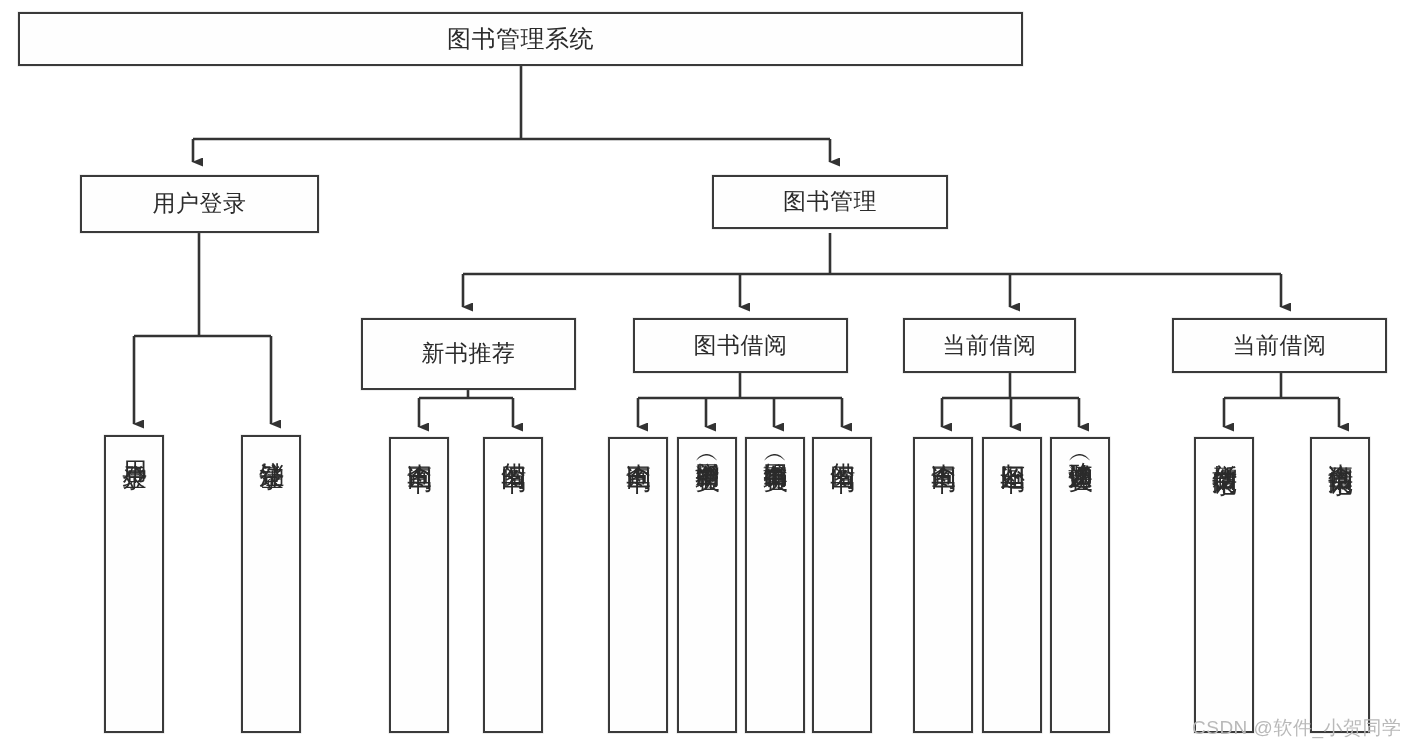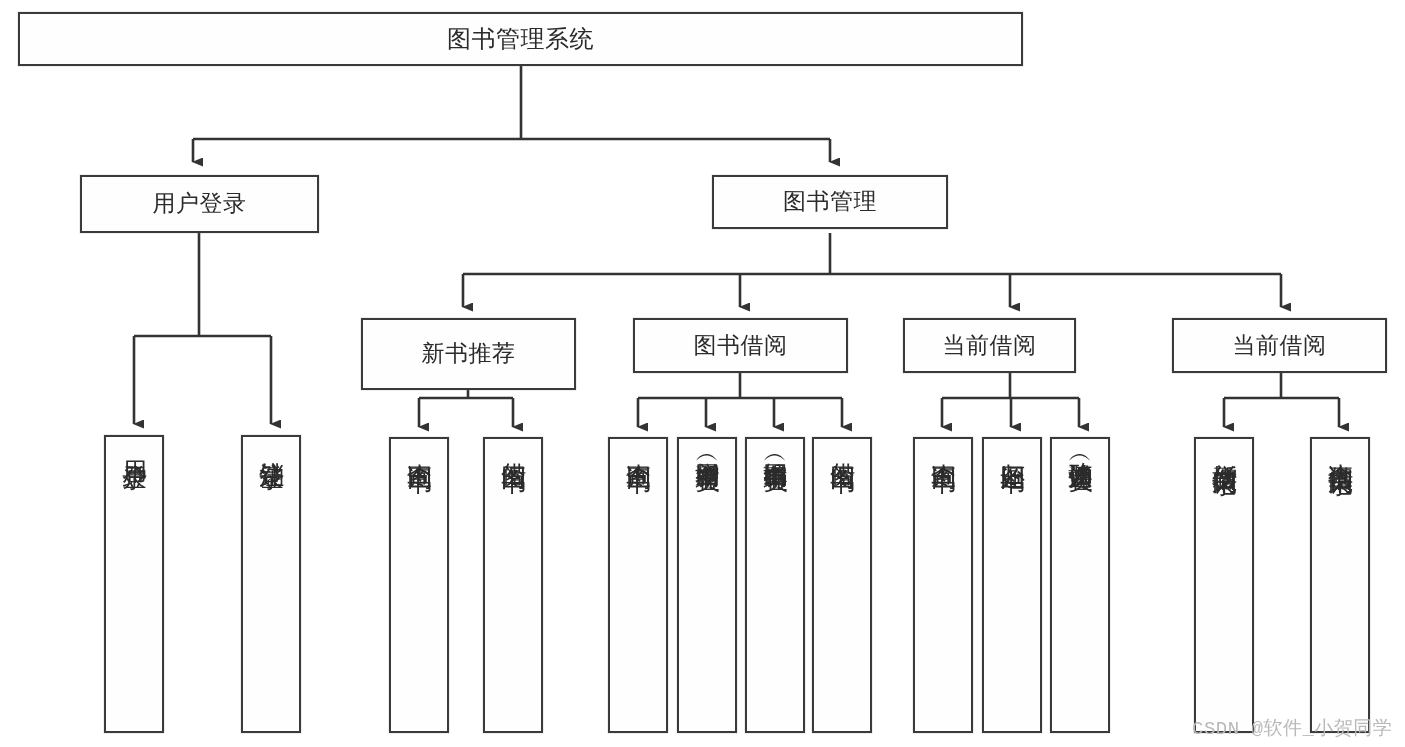--- a/index.html
+++ b/index.html
@@ -72,21 +72,21 @@
   .node.vert.tall .node-label {
     font-size: 24px;
     letter-spacing: 1px;
   }
   .watermark {
     position: absolute;
     font-size: 19px;
     color: #b9b9b9;
     letter-spacing: 0.5px;
     white-space: nowrap;
-    font-family: Liberation Mono, monospace;
+    font-family: Liberation Sans, sans-serif;
   }
 </style>
 </head>
 <body>
 
 <div id="diagram-canvas">
 
   <svg id="connector-layer" viewBox="0 0 1405 747" width="1405" height="747" xmlns="http://www.w3.org/2000/svg">
     <defs>
       <marker id="arrowhead" markerWidth="9" markerHeight="11" refX="4.5" refY="10" orient="auto" markerUnits="userSpaceOnUse">

